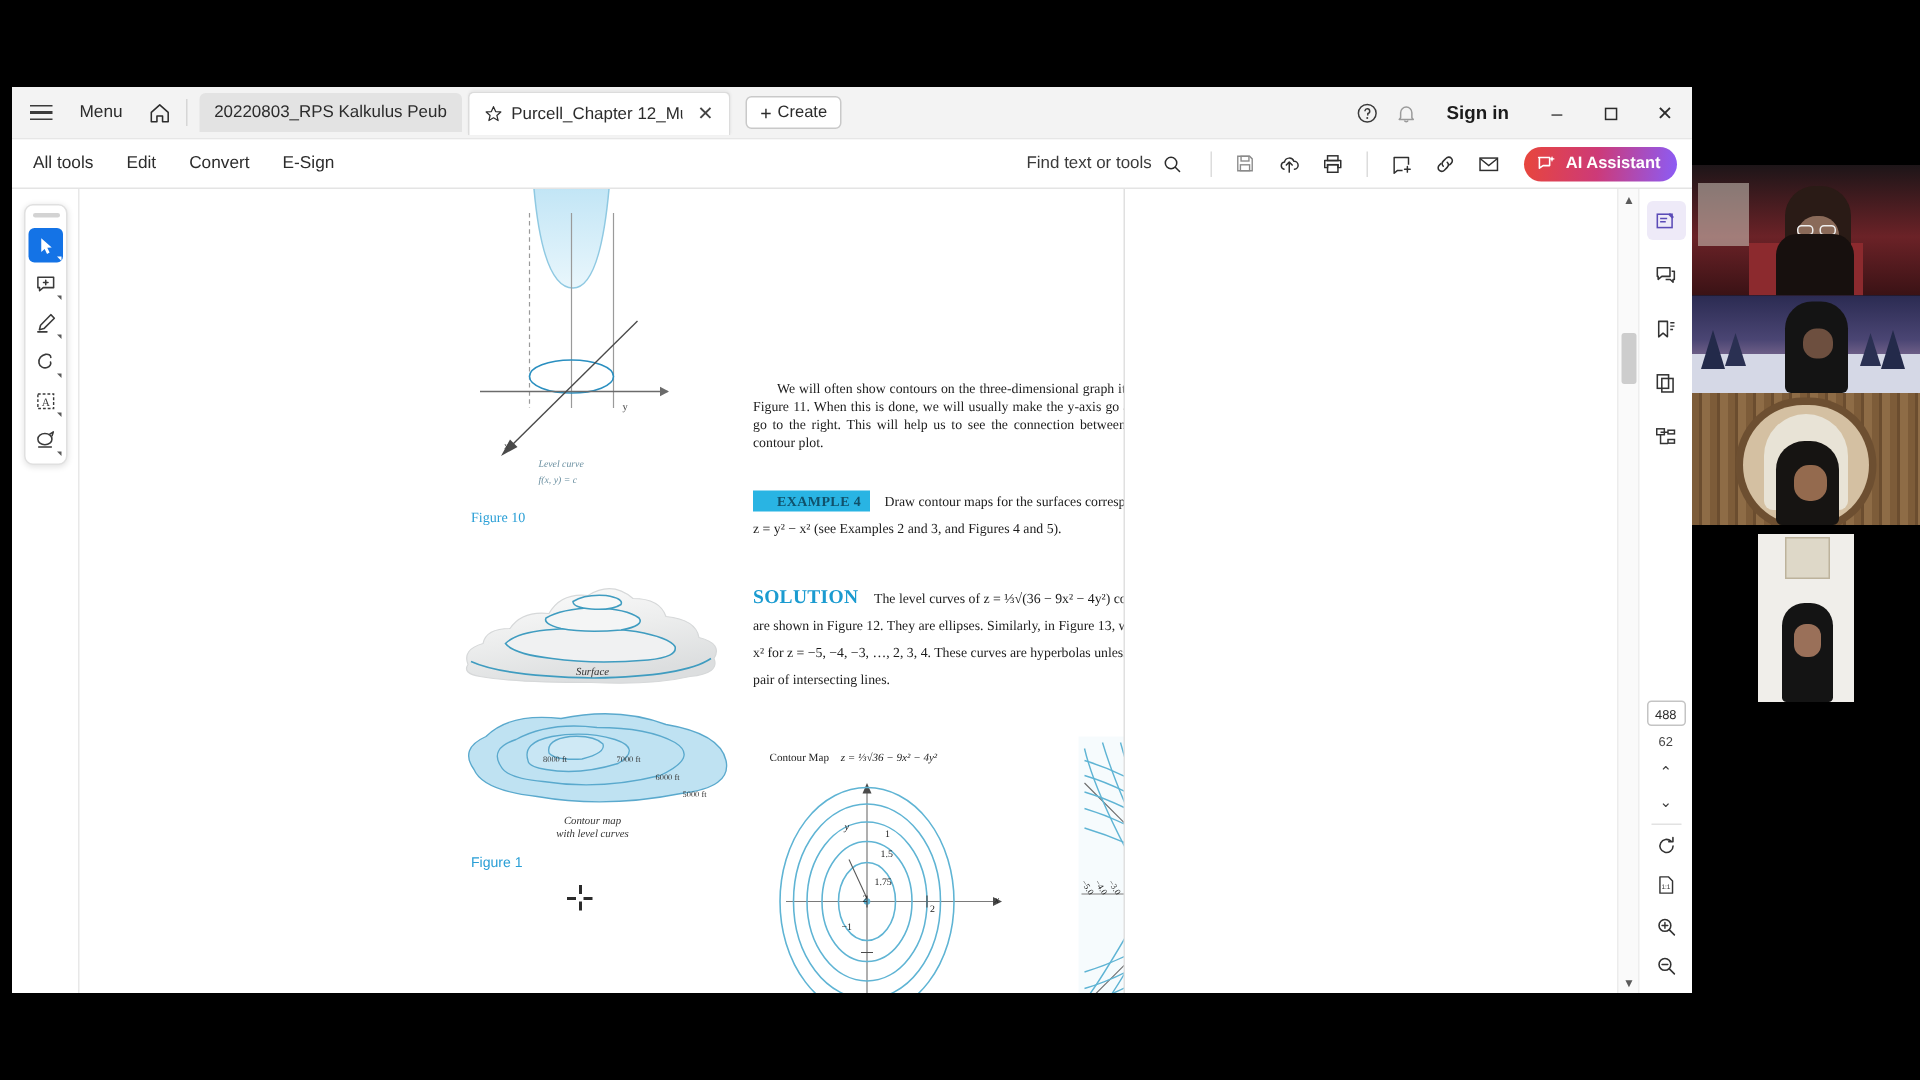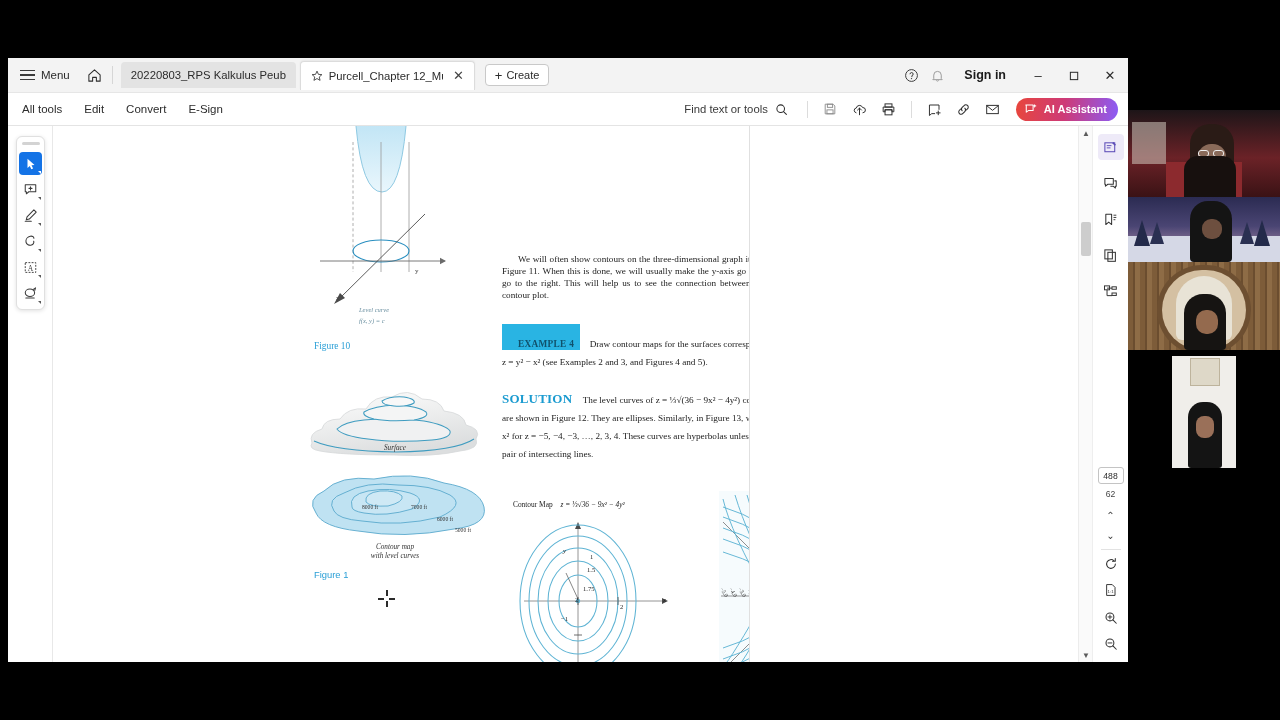--- a/index.html
+++ b/index.html
@@ -22,21 +22,21 @@
   
   .titlebar {
     position: relative; height: 35px; background: #f3f3f3;
     display: flex; align-items: center;
     border-bottom: 1px solid #e6e6e6;
   }
   .menu-btn { display:flex; align-items:center; gap:6px; padding: 0 10px 0 12px; height:100%; cursor:pointer;}
   .hamburger { display:inline-block; width:15px; height:11px; position:relative; }
   .hamburger i { position:absolute; left:0; width:15px; height:1.6px; background:#3b3b3b; }
   .hamburger i:nth-child(1){top:0;} .hamburger i:nth-child(2){top:4.6px;} .hamburger i:nth-child(3){top:9.2px;}
-  .menu-label { font-size:11.5px; color:#2c2c2c; }
+  .menu-label { font-size:11.5px; color:#2c2c2c;margin-left:12px; }
   .home-btn { width:30px; height:100%; display:flex; align-items:center; justify-content:center; cursor:pointer;}
   .tab {
     height: 26px; display:flex; align-items:center; gap:6px;
     padding: 0 10px; font-size:11.3px; color:#2c2c2c;
     border-radius: 4px 4px 0 0; max-width: 175px; cursor:pointer;
   }
   .tab.inactive { background:#e3e3e3; margin-left:6px; }
   .tab.active { background:#fff; border:1px solid #dcdcdc; border-bottom:none; height:29px; margin-left:4px;
                 box-shadow: 0 -1px 2px rgba(0,0,0,.05);}
   .tab .tlabel { white-space:nowrap; overflow:hidden; text-overflow:clip; }
@@ -90,21 +90,21 @@
     position:absolute; left:0; top:0; width: 698px; height:536px;
     background:#fff; overflow:hidden;
   }
   .page-edge-l { position:absolute; left:0; top:0; width:1px; height:100%; background:#e8e8e8; }
   .page-edge-r { position:absolute; right:0; top:0; width:1px; height:100%; background:#e0e0e0; }
 
   
   .ptxt { position:absolute; font-family:"Liberation Serif", serif; color:#1c1c1c; }
   .para { font-size:9.2px; line-height:12.1px; text-align:justify; }
   .exheader { display:inline-block; background:#29b4e3; color:#10516b; font-family:"Liberation Serif",serif;
-     font-weight:bold; font-size:9.3px; letter-spacing:.3px; padding:15px 6px 1px 16px; }
+     font-weight:bold; font-size:9.3px; letter-spacing:.3px; padding:3px 6px 1px 16px; }
   .soln { color:#1b9bd0; font-weight:bold; font-size:13px; font-family:"Liberation Serif",serif; letter-spacing:.2px;margin-top:14px;}
   .figcap { color:#2a9fd6; font-size:9.4px; font-family:"Liberation Sans", sans-serif; }
   .figsub { color:#333; font-size:7.2px; font-family:"Liberation Serif", serif; font-style:italic; text-align:center;}
   .cmap-title { color:#222; font-size:7.4px; font-family:"Liberation Serif", serif; }
 
   
   .right-rail { width:36px; background:#fff; border-left:1px solid #eee; position:relative;
                 display:flex; flex-direction:column; align-items:center; padding-top:8px; gap:0;}
   .rr-ic { width:26px; height:26px; margin-bottom:10px; display:flex; align-items:center; justify-content:center; cursor:pointer; border-radius:4px;}
   .rr-ic.active { background:#eeeaf8; }

